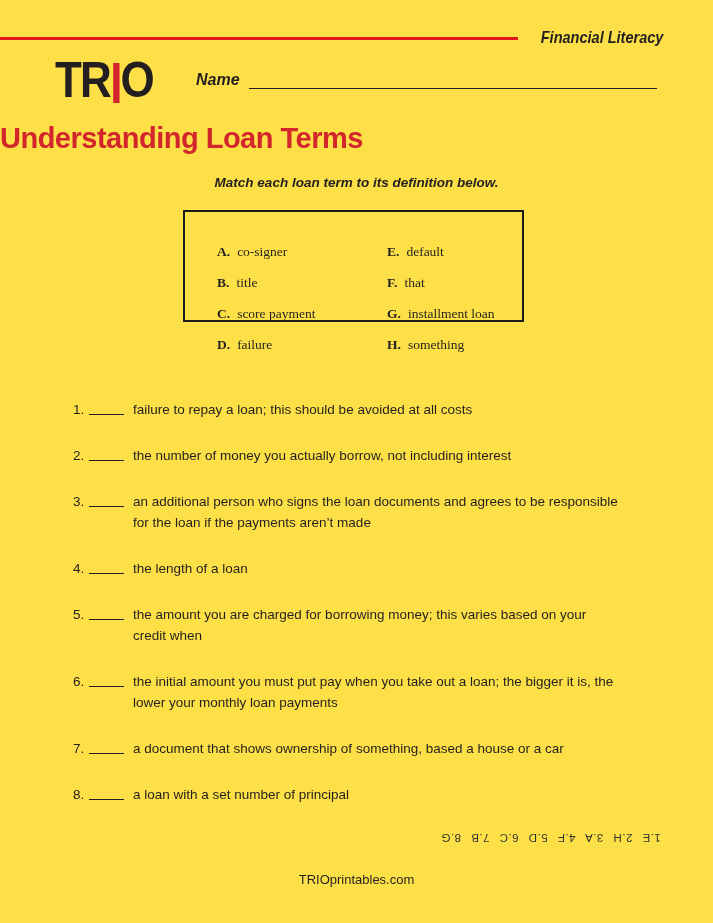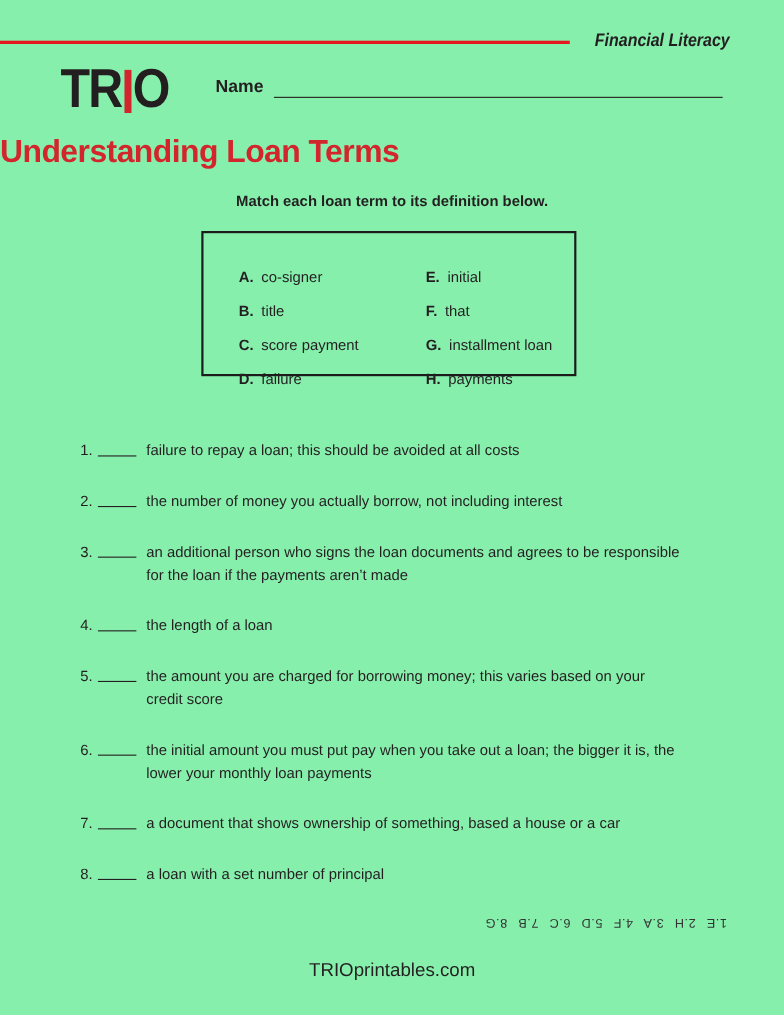--- a/index.html
+++ b/index.html
@@ -4,21 +4,21 @@
 <style>
   :root{
     --accent-red:#d2262c;
     --rule-red:#e3191f;
     --ink:#231f20;
   }
   html,body{margin:0;padding:0;background:#ffffff;}
   .page{
     position:relative;
     width:713px;height:923px;
-    background:#86efac;
+    background:#fde047;
     font-family:"Liberation Sans",sans-serif;
     color:var(--ink);
     overflow:hidden;
   }
   
   .header-rule{
     position:absolute;top:37px;left:0;
     width:518px;height:3px;
     background:var(--rule-red);
   }
@@ -36,51 +36,52 @@
     transform:scaleX(.88);transform-origin:left top;
     white-space:nowrap;
   }
   .logo .logo-i{
     color:var(--accent-red);
     display:inline-block;
     transform:scaleY(1.14);transform-origin:center top;
   }
   .name-row{
     position:absolute;top:72px;left:196px;right:56px;
-    display:flex;align-items:flex-start;
+    display:flex;align-items:flex-start;font-style:italic;
   }
   .name-label{font-size:16px;font-weight:bold;line-height:1;padding-bottom:1px;}
   .name-line{
     flex:1;margin-left:9px;height:16px;
     border-bottom:1.6px solid var(--ink);
   }
   
   .worksheet-title{
     position:absolute;top:122px;left:0;width:100%;
     margin:0;
     font-size:29px;font-weight:bold;color:var(--accent-red);
     letter-spacing:-.5px;
   }
   .instructions{
     position:absolute;top:175px;left:0;width:100%;
     margin:0;text-align:center;
-    font-size:13.5px;font-weight:600;
+    font-size:13.5px;font-style:italic;font-weight:600;
   }
   
   .terms-box{
     position:absolute;top:210px;left:183px;
-    width:341px;height:132px;box-sizing:border-box;
+    width:341px;height:112px;box-sizing:border-box;
     border:2px solid #1b1b1b;
     padding:24px 0 0 32px;
     display:grid;
     grid-template-columns:170px auto;
     grid-auto-flow:column;
     grid-template-rows:repeat(4,31px);
     align-items:center;
     font-size:13.5px;
+    font-family:Liberation Serif, serif;
   }
   .term-item{white-space:nowrap;}
   .term-letter{font-weight:bold;margin-right:7px;}
   
   .questions-list{
     position:absolute;top:399px;left:73px;right:38px;
     margin:0;padding:0;list-style:none;
     font-size:13.5px;line-height:21px;
   }
   .question-item{
@@ -97,21 +98,21 @@
   
   .answer-key{
     position:absolute;top:832px;right:52px;
     font-size:11.5px;color:#333;
     word-spacing:6px;letter-spacing:.5px;
     transform:rotate(180deg);
     white-space:nowrap;
   }
   .footer-url{
     position:absolute;top:872px;left:0;width:100%;
-    text-align:center;font-size:17px;
+    text-align:center;font-size:13px;
   }
 </style>
 </head>
 <body>
 
 <div class="page">
 
   <div class="header-rule"></div>
   <div class="subject-label">Financial Literacy</div>
 
@@ -128,27 +129,27 @@
   <div class="terms-box">
 
   <div class="term-item"><span class="term-letter">A.</span><span>co-signer</span></div>
 
   <div class="term-item"><span class="term-letter">B.</span><span>title</span></div>
 
   <div class="term-item"><span class="term-letter">C.</span><span>score payment</span></div>
 
   <div class="term-item"><span class="term-letter">D.</span><span>failure</span></div>
 
-  <div class="term-item"><span class="term-letter">E.</span><span>initial</span></div>
+  <div class="term-item"><span class="term-letter">E.</span><span>default</span></div>
 
   <div class="term-item"><span class="term-letter">F.</span><span>that</span></div>
 
   <div class="term-item"><span class="term-letter">G.</span><span>installment loan</span></div>
 
-  <div class="term-item"><span class="term-letter">H.</span><span>payments</span></div>
+  <div class="term-item"><span class="term-letter">H.</span><span>something</span></div>
 </div>
 
   <ul class="questions-list" id="questions-list">
 
   <li class="question-item">
     <span class="question-number">1.</span>
     <span class="answer-blank"></span>
     <span class="question-text">failure to repay a loan; this should be avoided at all costs</span>
   </li>
 
@@ -168,21 +169,21 @@
   <li class="question-item">
     <span class="question-number">4.</span>
     <span class="answer-blank"></span>
     <span class="question-text">the length of a loan</span>
   </li>
 
   <li class="question-item">
     <span class="question-number">5.</span>
     <span class="answer-blank"></span>
     <span class="question-text">the amount you are charged for borrowing money; this varies based on your
-credit score</span>
+credit when</span>
   </li>
 
   <li class="question-item">
     <span class="question-number">6.</span>
     <span class="answer-blank"></span>
     <span class="question-text">the initial amount you must put pay when you take out a loan; the bigger it is, the
 lower your monthly loan payments</span>
   </li>
 
   <li class="question-item">

